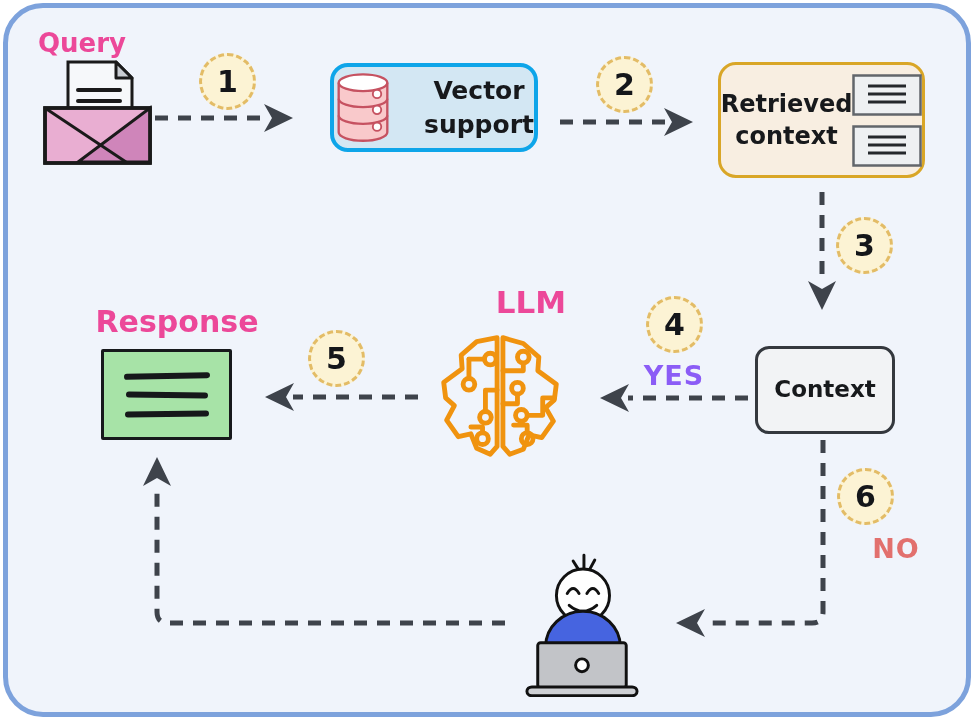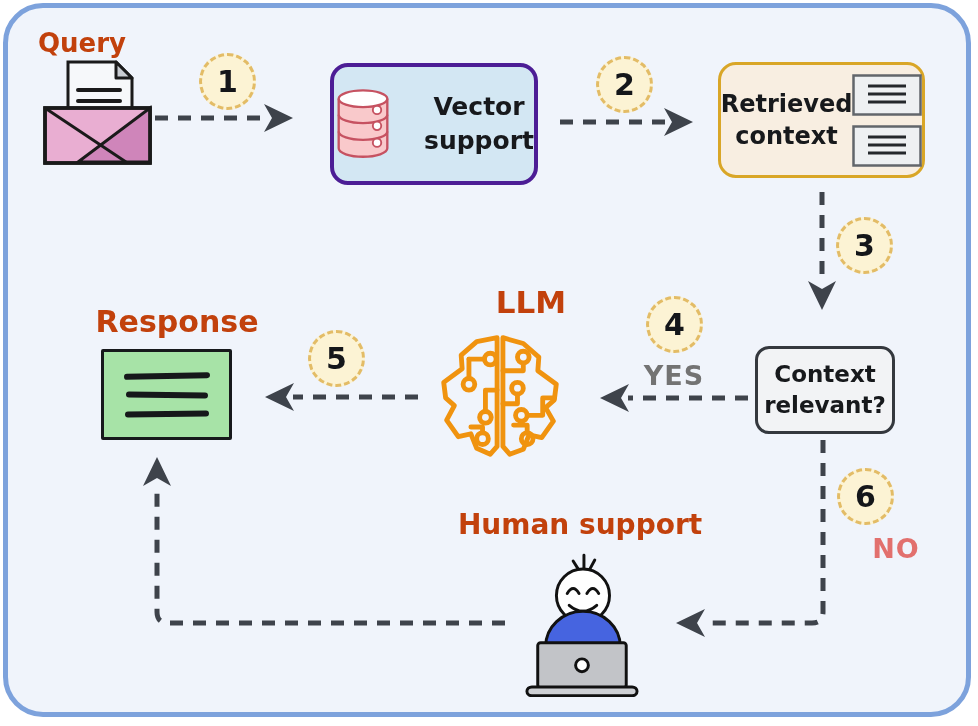--- a/index.html
+++ b/index.html
@@ -5,42 +5,42 @@
   html,body{margin:0;padding:0;background:#ffffff;}
   #canvas{
     position:relative;width:978px;height:726px;overflow:hidden;
     font-family:"DejaVu Sans", sans-serif;color:#17191c;background:#ffffff;
   }
   .frame{
     position:absolute;left:3px;top:3px;right:7px;bottom:9px;
     border:5px solid #7da2dc;border-radius:40px;background:#f0f4fb;
   }
   .connectors{position:absolute;left:0;top:0;width:978px;height:726px;pointer-events:none;}
-  .lbl{position:absolute;transform:translateX(-50%);font-weight:600;white-space:nowrap;color:#c2410c;}
+  .lbl{position:absolute;transform:translateX(-50%);font-weight:600;white-space:nowrap;color:#ec4899;}
   .badge{
     position:absolute;width:57px;height:57px;border-radius:50%;
     background:#fcf3d4;border:3px dashed #e3bc66;box-sizing:border-box;
     display:flex;align-items:center;justify-content:center;
     font-size:30px;font-weight:600;color:#14161a;
   }
   .node-box{position:absolute;box-sizing:border-box;display:flex;align-items:center;justify-content:center;}
-  .vector-box{left:330px;top:63px;width:208px;height:122px;background:#d3e7f3;border:4px solid #4c1d95;border-radius:18px;gap:32px;}
+  .vector-box{left:330px;top:63px;width:208px;height:89px;background:#d3e7f3;border:4px solid #0ea5e9;border-radius:18px;gap:32px;}
   .retrieved-box{left:718px;top:62px;width:207px;height:116px;background:#f8eee1;border:3px solid #d9a627;border-radius:18px;padding:0 8px;}
   .decision-box{left:755px;top:346px;width:140px;height:88px;background:#f2f3f5;border:3px solid #34383e;border-radius:14px;}
   .response-box{left:101px;top:349px;width:131px;height:91px;background:#a7e3a7;border:3px solid #17191c;border-radius:2px;flex-direction:column;gap:13px;}
   .two-line{display:flex;flex-direction:column;align-items:center;line-height:1.35;}
   .vector-box .two-line{font-size:25px;font-weight:600;}
   .retrieved-box .two-line{font-size:24px;font-weight:600;}
   .decision-box .two-line{font-size:23px;font-weight:600;}
   .doc-stack{display:flex;flex-direction:column;gap:9px;}
   .r-line{width:86px;height:6px;background:#16181a;border-radius:3px;}
   .r-line:nth-child(1){transform:rotate(-1.2deg);}
   .r-line:nth-child(2){transform:rotate(0.8deg);width:82px;}
   .r-line:nth-child(3){transform:rotate(-0.6deg);width:84px;}
-  .yes-lbl{left:674px;top:360px;font-size:27px;font-weight:800;letter-spacing:1px;color:#737373;}
+  .yes-lbl{left:674px;top:360px;font-size:27px;font-weight:800;letter-spacing:1px;color:#8b5cf6;}
   .no-lbl{left:864px;top:533px;font-size:27px;font-weight:800;letter-spacing:1px;color:#e2706d;margin-left:32px;}
   .icon-abs{position:absolute;}
 </style>
 </head>
 <body>
 
 <div id="canvas">
   <div class="frame"></div>
 
   <svg class="connectors" viewBox="0 0 978 726">
@@ -122,21 +122,20 @@
       <svg width="70" height="42" viewBox="0 0 70 42">
         <rect x="1.5" y="1.5" width="67" height="39" fill="#eef0f2" stroke="#62666b" stroke-width="2.5"></rect>
         <path d="M16 12 H54 M16 20 H54 M16 28 H54" stroke="#24272b" stroke-width="3"></path>
       </svg>
     </div>
   </div>
 
   <div class="node-box decision-box">
     <div class="two-line">
       <span>Context</span>
-      <span>relevant?</span>
     </div>
   </div>
 
   <div class="lbl yes-lbl">YES</div>
   <div class="lbl no-lbl">NO</div>
 
   <div class="lbl" style="left:501px;top:284px;font-size:31px;font-weight:700;margin-left:30px;">LLM</div>
   <svg class="icon-abs" style="left:432px;top:328px;" width="136" height="132" viewBox="0 0 140 136">
     <g fill="none" stroke="#f0930f" stroke-width="5" stroke-linejoin="round" stroke-linecap="round">
       <path d="M67 10 L46 14 L30 28 L31 42 L12 56 L14 72 L23 80 L15 95 L27 112 L40 109 L46 124 L60 130 L67 122 Z"></path>
@@ -160,21 +159,20 @@
     </g>
   </svg>
 
   <div class="lbl" style="left:166px;top:304px;font-size:30px;font-weight:700;margin-left:11px;">Response</div>
   <div class="node-box response-box">
     <div class="r-line"></div>
     <div class="r-line"></div>
     <div class="r-line"></div>
   </div>
 
-  <div class="lbl" style="left:580px;top:508px;font-size:28px;">Human support</div>
   <svg class="icon-abs" style="left:522px;top:549px;" width="118" height="148" viewBox="0 0 120 150">
     <g stroke="#111111" stroke-linecap="round">
       <path d="M52 12 L59 23 M63 6 L63 21 M74 11 L68 22" fill="none" stroke-width="3"></path>
       <circle cx="62" cy="47" r="27" fill="#ffffff" stroke-width="3"></circle>
       <path d="M46 45 Q52 35 58 45 M66 45 Q72 35 78 45" fill="none" stroke-width="3"></path>
       <path d="M48 57 Q62 69 76 57" fill="none" stroke-width="3"></path>
       <path d="M24 99 A38 36 0 0 1 100 99 Z" fill="#4664e0" stroke-width="3"></path>
       <rect x="16" y="95" width="90" height="46" rx="3" fill="#c2c4c8" stroke-width="3"></rect>
       <circle cx="61" cy="118" r="6.5" fill="#ffffff" stroke-width="3"></circle>
       <rect x="5" y="140" width="112" height="9" rx="5" fill="#ced0d4" stroke-width="3"></rect>

